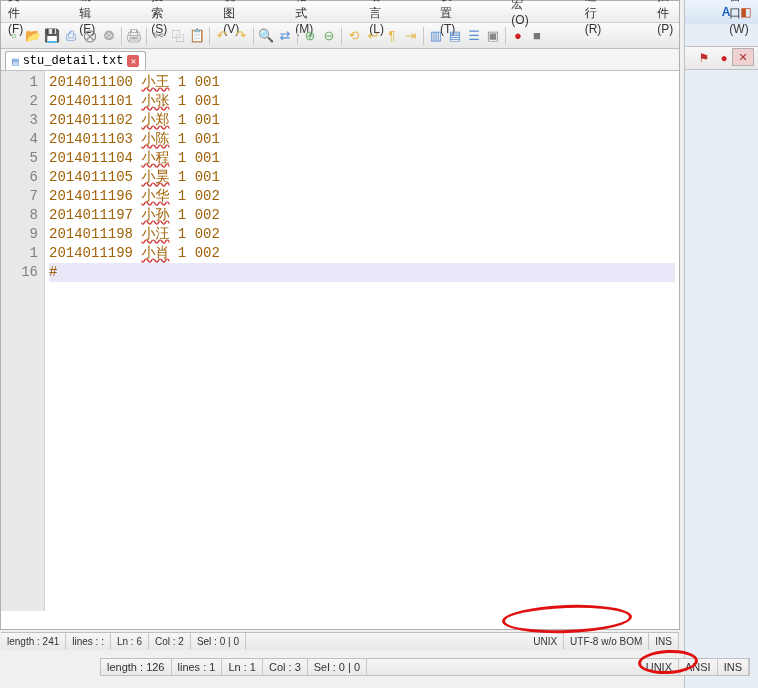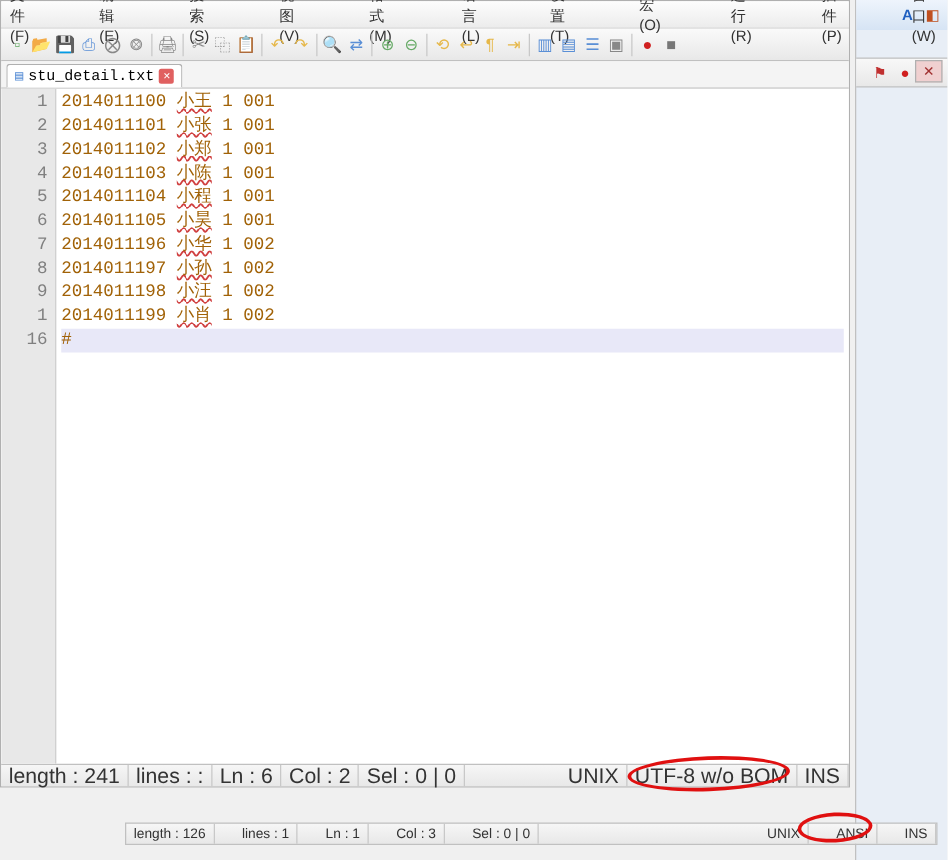--- a/index.html
+++ b/index.html
@@ -118,22 +118,23 @@
   background: #e8e8f8;
   width: 100%;
   display: block;
 }
 .code .spell { text-decoration: underline wavy #d04040; text-decoration-skip-ink: none; }
 .status-bar {
   display: flex;
   background: linear-gradient(#f6f6f6, #e8e8e8);
   border-top: 1px solid #c0c0c0;
   height: 18px;
-  font-size: 17px;
+  font-size: 10px;
   color: #333;
+  margin-top: 21px;
 }
 .status-bar .seg {
   padding: 0 6px;
   border-right: 1px solid #c8c8c8;
   height: 100%;
   display: flex; align-items: center;
   white-space: nowrap;
 }
 .status-bar .flex-gap { flex: 1; border: none; }
 .second-status {
@@ -141,21 +142,20 @@
   left: 100px;
   bottom: 12px;
   width: 650px;
   height: 18px;
   display: flex;
   background: linear-gradient(#f6f6f6, #e8e8e8);
   border: 1px solid #c0c0c0;
   align-items: center;
   font-size: 11px;
   color: #333;
-  gap: 16px;
 }
 .second-status .seg {
   padding: 0 6px;
   border-right: 1px solid #c8c8c8;
   height: 100%;
   display: flex; align-items: center;
   white-space: nowrap;
 }
 .second-status .flex-gap { flex: 1; border: none; }
 

